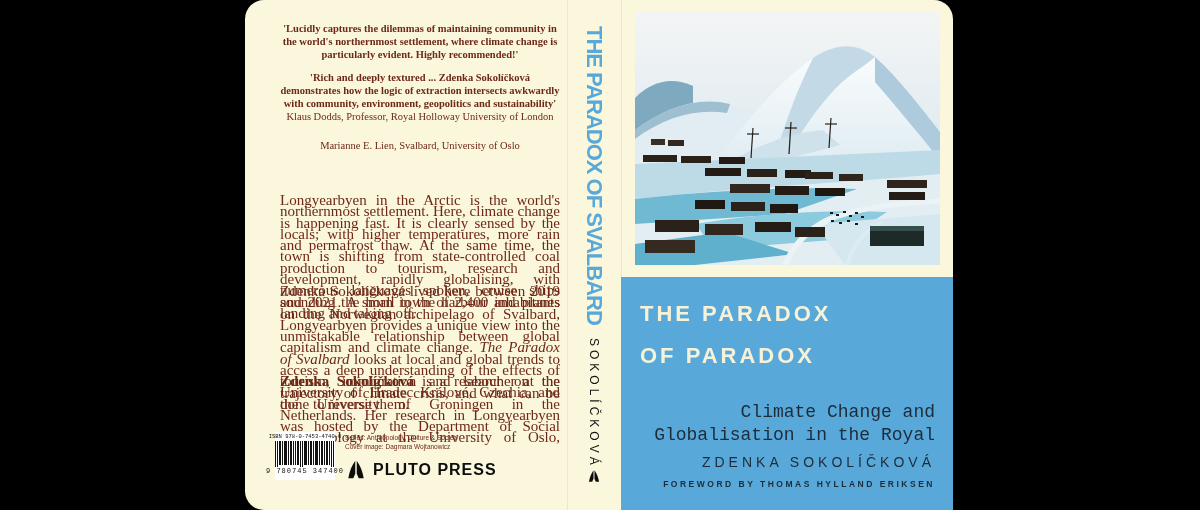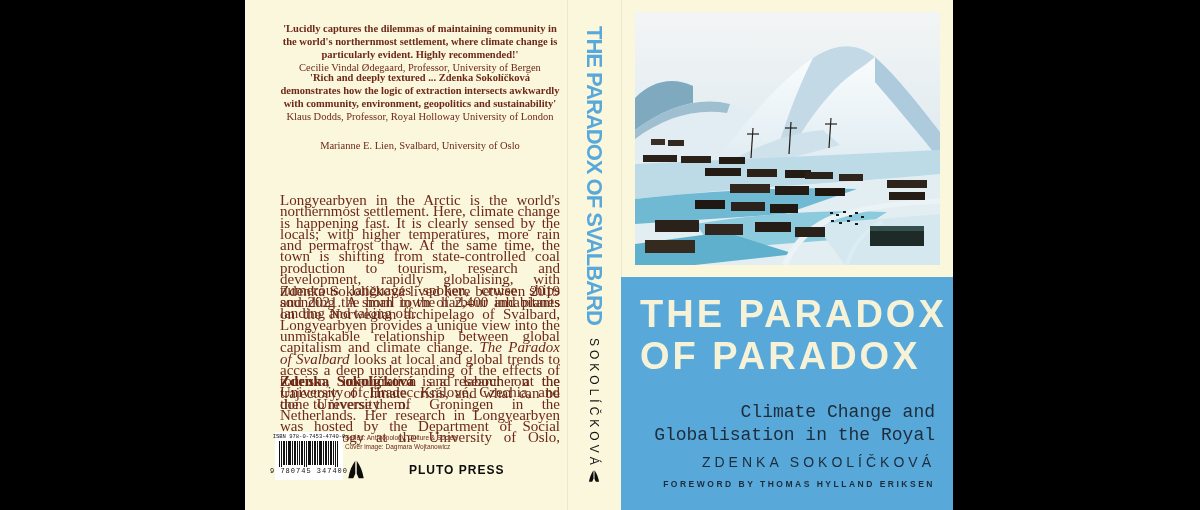--- a/index.html
+++ b/index.html
@@ -1,73 +1,72 @@
 <!DOCTYPE html>
 <html><head>
 <meta charset="utf-8">
 <style>
   html,body{margin:0;padding:0;}
   body{
     width:1200px;height:510px;background:#000;overflow:hidden;position:relative;
     font-family:"Liberation Serif",serif;
   }
-  .spread{position:absolute;left:245px;top:0;width:708px;height:510px;background:#faf7dc;}
+  .spread{position:absolute;left:245px;top:0;width:708px;height:510px;background:#faf7dc;border-radius:19px;}
   
   .back{position:absolute;left:0;top:0;width:322px;height:510px;}
   .back .block{position:absolute;left:35px;width:280px;color:#6e2817;}
   .quote-text{font-weight:bold;font-size:10.5px;line-height:13px;text-align:center;}
   .quote-attr{font-size:10.5px;line-height:13px;text-align:center;}
   .para{font-size:15px;line-height:11.3px;text-align:justify;}
   .para .ital{font-style:italic;}
   .para .boldname{font-weight:bold;}
-  .barcode-box{position:absolute;left:30px;top:432px;width:68px;height:48px;background:#fff;
+  .barcode-box{position:absolute;left:30px;top:432px;width:60px;height:48px;background:#fff;
     display:flex;flex-direction:column;align-items:center;justify-content:flex-start;}
   .isbn-line{font-family:"Liberation Mono",monospace;font-size:5.5px;line-height:8px;color:#111;white-space:nowrap;margin-top:1px;}
   .bars{width:60px;height:26px;}
   .barcode-digits{font-family:"Liberation Mono",monospace;font-size:7px;line-height:9px;color:#111;letter-spacing:1px;white-space:nowrap;}
   .series-note{position:absolute;left:100px;top:433px;width:120px;color:#6e2817;
     font-family:"Liberation Sans",sans-serif;font-size:6.5px;line-height:9px;}
   .publisher-row{position:absolute;left:100px;top:459px;display:flex;align-items:center;gap:6px;}
-  .publisher-name{font-family:"Liberation Sans",sans-serif;font-weight:bold;font-size:12px;
-    letter-spacing:1px;color:#0d0d0d;margin-left:36px;}
+  .publisher-name{font-family:"Liberation Sans",sans-serif;font-weight:bold;font-size:16px;
+    letter-spacing:1px;color:#0d0d0d;}
   
   .spine{position:absolute;left:322px;top:0;width:54px;height:510px;
     display:flex;flex-direction:column;align-items:center;}
   .fold{position:absolute;top:0;width:1px;height:510px;background:rgba(0,0,0,0.06);}
   .spine-title{writing-mode:vertical-rl;text-orientation:mixed;margin-top:26px;
     font-family:"Liberation Sans",sans-serif;font-weight:bold;font-size:22px;letter-spacing:-1px;
     color:#58a8da;white-space:nowrap;}
   .spine-author{writing-mode:vertical-rl;text-orientation:mixed;margin-top:13px;
     font-family:"Liberation Sans",sans-serif;font-size:12px;letter-spacing:4px;color:#141414;white-space:nowrap;}
   .spine-logo{margin-top:auto;margin-bottom:27px;}
   
   .front{position:absolute;left:376px;top:0;width:332px;height:510px;}
   .photo{position:absolute;left:14px;top:12px;width:305px;height:253px;display:block;}
   .blue-panel{position:absolute;left:0;top:277px;width:332px;height:233px;background:#58a8da;}
   .front-title{position:absolute;left:19px;top:16px;
-    font-family:"Liberation Sans",sans-serif;font-weight:bold;font-size:38px;line-height:42px;
+    font-family:"Liberation Sans",sans-serif;font-weight:bold;font-size:22px;line-height:42px;
     letter-spacing:3px;color:#f6f2d8;white-space:nowrap;}
   .front-subtitle{position:absolute;right:18px;top:124px;text-align:right;
     font-family:Liberation Mono, monospace;font-size:18px;line-height:23px;color:#1e2c3a;white-space:nowrap;}
   .front-author{position:absolute;right:18px;top:177px;text-align:right;
     font-family:"Liberation Sans",sans-serif;font-size:14px;letter-spacing:4px;color:#1e2c3a;white-space:nowrap;}
   .front-foreword{position:absolute;right:18px;top:202px;text-align:right;
     font-family:"Liberation Sans",sans-serif;font-weight:bold;font-size:8.5px;letter-spacing:2.5px;
     color:#1e2c3a;white-space:nowrap;margin-left:40px;}
 </style>
 </head>
 <body>
 
 <div class="spread">
 
   <div class="back">
 
     <div class="block" style="top:22px">
       <div class="quote-text">'Lucidly captures the dilemmas of maintaining community in the world's northernmost settlement, where climate change is particularly evident. Highly recommended!'</div>
-      <div class="quote-attr">Cecilie Vindal Ødegaard, Professor, University of Bergen</div>
     </div>
 
     <div class="block" style="top:71px">
       <div class="quote-text">'Rich and deeply textured ... Zdenka Sokolíčková demonstrates how the logic of extraction intersects awkwardly with community, environment, geopolitics and sustainability'</div>
       <div class="quote-attr">Klaus Dodds, Professor, Royal Holloway University of London</div>
     </div>
 
     <div class="block" style="top:139px">
       <div class="quote-attr">Marianne E. Lien, Svalbard, University of Oslo</div>
     </div>

